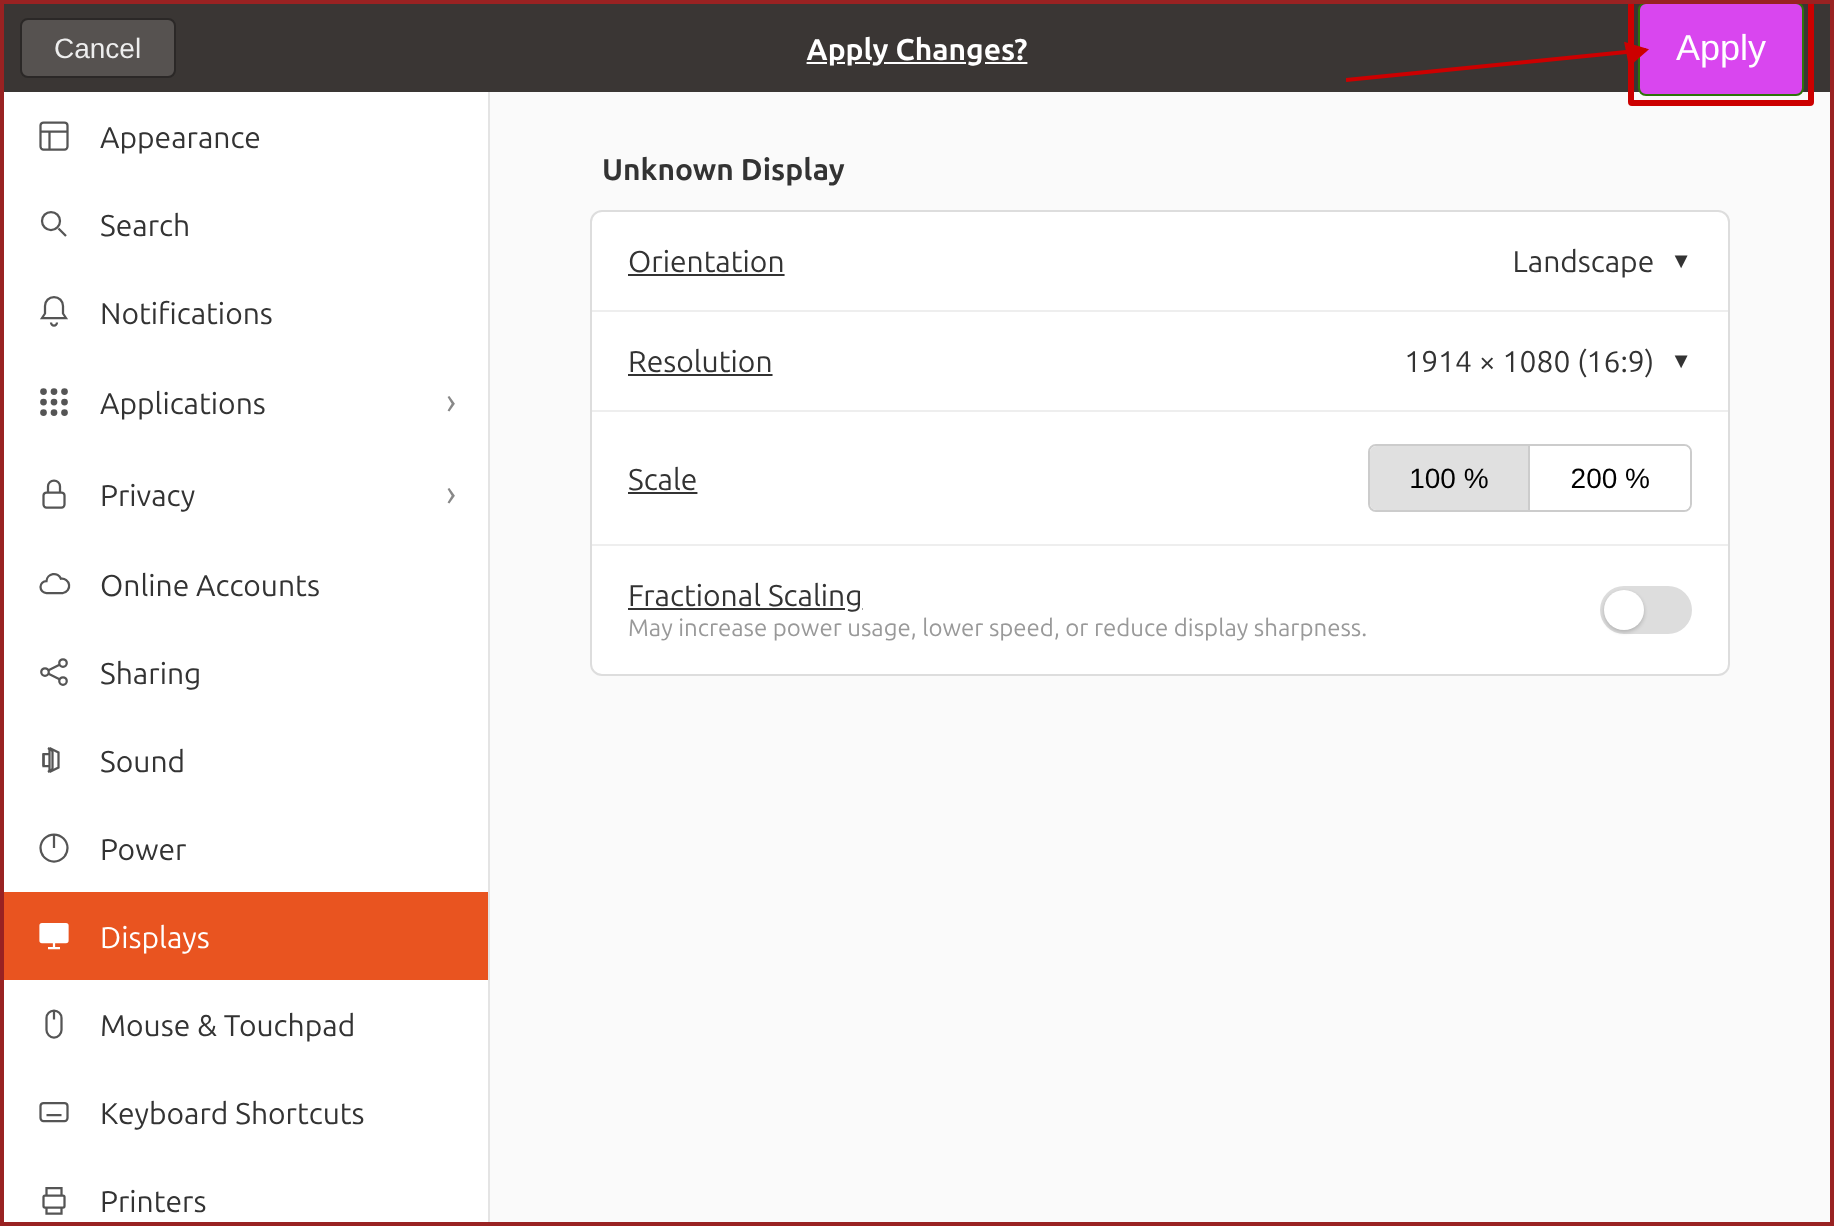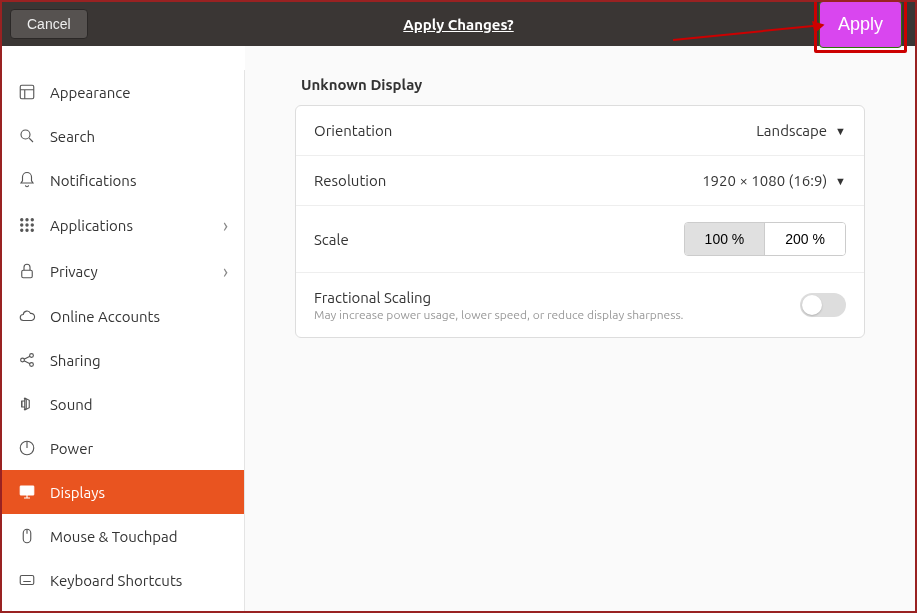--- a/index.html
+++ b/index.html
@@ -4,32 +4,32 @@
 <style>
 * { box-sizing: border-box; margin: 0; padding: 0; }
 body { font-family: Ubuntu, "Segoe UI", sans-serif; background: #fff; width: 917px; height: 613px; overflow: hidden; border: 2px solid #922; }
 .headerbar { background: #3a3634; height: 44px; display: flex; align-items: center; padding: 0 8px; position: relative; justify-content: space-between; }
 .headerbar .title { position: absolute; left: 0; right: 0; text-align: center; color: #fff; font-weight: 600; font-size: 15px; pointer-events: none; text-decoration: underline; }
 .btn-header { background: #565250; color: #eee; border: 1px solid #2b2827; border-radius: 4px; padding: 6px 16px; font-size: 14px; cursor: pointer; }
 .btn-apply { background: #d946ef; color: #fff; border: 1px solid #2e7409; border-radius: 4px; padding: 12px 18px; font-size: 18px; cursor: pointer; margin-left: auto; }
 .apply-highlight { border: 3px solid #c00; padding: 2px; border-radius: 2px; margin-left: auto; }
 .arrow { position: absolute; right: 82px; top: 18px; pointer-events: none; }
 .main { display: flex; height: calc(100% - 44px); }
-.sidebar { width: 243px; border-right: 1px solid #e4e4e4; overflow-y: auto; background: #fff; margin-top: 24px; }
+.sidebar { width: 243px; border-right: 1px solid #e4e4e4; overflow-y: auto; background: #fff; }
 .side-item { display: flex; align-items: center; padding: 13px 16px; gap: 14px; cursor: pointer; font-size: 15px; color: #333; }
 .side-item.active { background: #e95420; color: #fff; }
 .side-item .icon { width: 18px; height: 18px; flex-shrink: 0; display: flex; align-items: center; justify-content: center; }
 .side-item .chev { margin-left: auto; color: #888; font-size: 18px; }
 .side-item.active .icon svg { stroke: #fff; fill: #fff; }
 .content { flex: 1; padding: 30px 50px; background: #fafafa; overflow-y: auto; }
 .section-title { font-weight: 700; font-size: 15px; color: #333; margin-bottom: 12px; padding-left: 6px; }
 .settings-list { border: 1px solid #ddd; border-radius: 6px; background: #fff; }
 .row { display: flex; align-items: center; padding: 16px 18px; border-bottom: 1px solid #eee; }
 .row:last-child { border-bottom: none; }
-.row-label { font-size: 15px; color: #333; }
+.row-label { font-size: 15px; color: #333; text-decoration: underline; }
 .row-sub { font-size: 12px; color: #999; margin-top: 2px; }
 .row-value { margin-left: auto; display: flex; align-items: center; gap: 8px; font-size: 15px; color: #333; }
 .caret { font-size: 11px; color: #333; }
 .scale-btns { display: flex; margin-left: auto; border: 1px solid #ccc; border-radius: 4px; overflow: hidden; }
 .scale-btn { padding: 8px 20px; font-size: 14px; background: #fff; cursor: pointer; border: none; }
 .scale-btn.active { background: #e0e0e0; }
 .scale-btn + .scale-btn { border-left: 1px solid #ccc; }
 .switch { width: 46px; height: 24px; background: #ddd; border-radius: 12px; position: relative; margin-left: auto; cursor: pointer; }
 .switch::after { content: ""; position: absolute; width: 20px; height: 20px; background: #fff; border-radius: 50%; top: 2px; left: 2px; box-shadow: 0 1px 2px rgba(0,0,0,.2); }
 svg { stroke: #555; fill: none; stroke-width: 1.5; }
@@ -188,21 +188,21 @@
         <span class="row-label">Orientation</span>
         <span class="row-value">
           <span>Landscape</span>
           <span class="caret">▼</span>
         </span>
       </div>
 
       <div class="row">
         <span class="row-label">Resolution</span>
         <span class="row-value">
-          <span>1920 × 1080 (16:9)</span>
+          <span>1914 × 1080 (16:9)</span>
           <span class="caret">▼</span>
         </span>
       </div>
 
       <div class="row">
         <span class="row-label">Scale</span>
         <div class="scale-btns">
           <button class="scale-btn active">100 %</button>
           <button class="scale-btn">200 %</button>
         </div>

